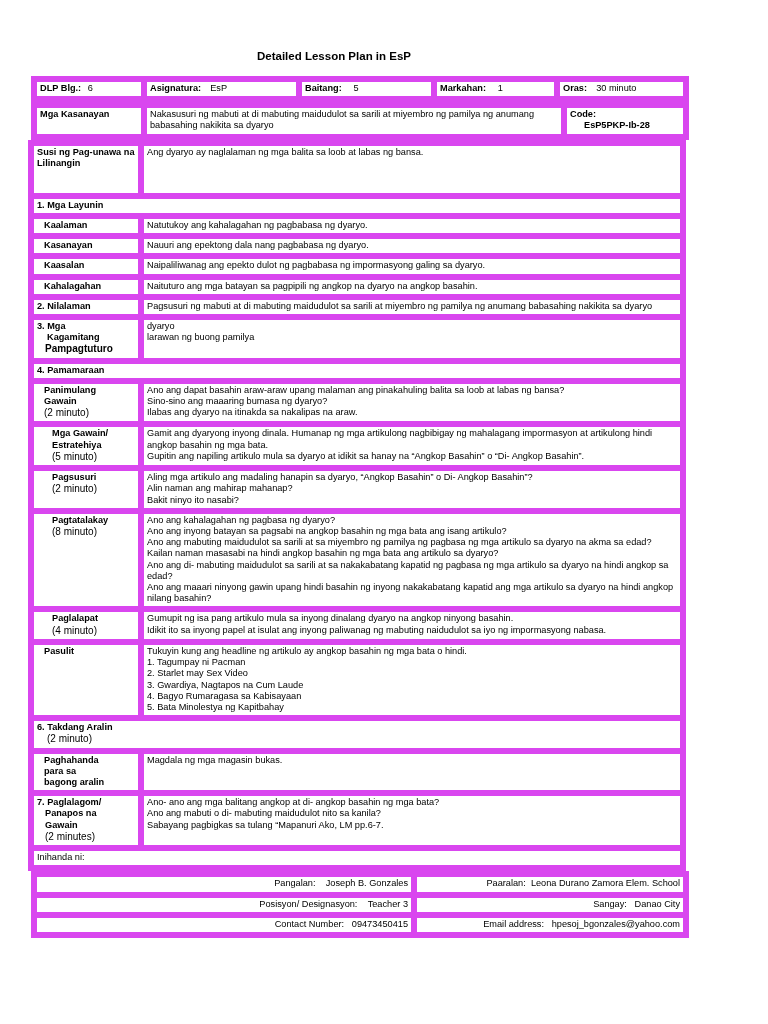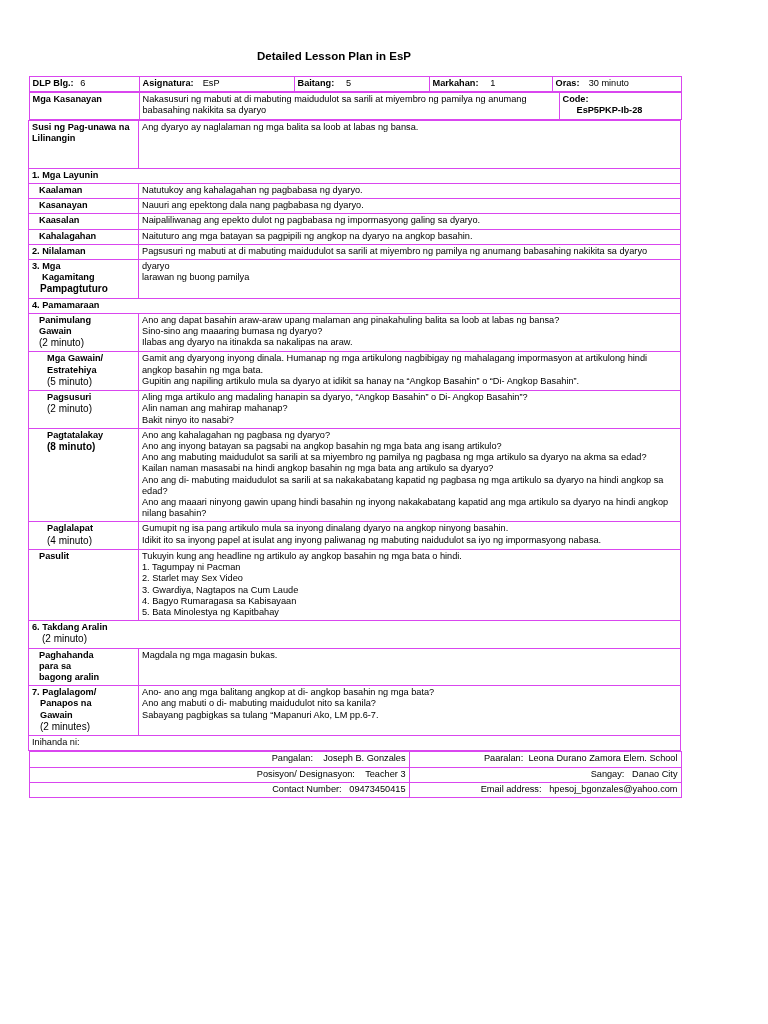--- a/index.html
+++ b/index.html
@@ -27,21 +27,21 @@
     font-weight: bold;
     margin: 10px 0 14px 0;
   }
   table.lp {
     border-collapse: collapse;
     width: 652px;
     margin: 0 auto;
     table-layout: fixed;
   }
   table.lp td {
-    border: 1px solid #d946ef;
+    border: 6px solid #d946ef;
     vertical-align: top;
     padding: 1px 3px 2px 3px;
     font-size: 9.2px;
     line-height: 1.22;
   }
   .b { font-weight: bold; }
   .lbl { font-weight: bold; }
   .ind-1 { padding-left: 10px !important; }
   .ind-2 { padding-left: 18px !important; }
   .nowrapcell { white-space: nowrap; }
@@ -204,21 +204,21 @@
         <td>
           <span class="line">Aling mga artikulo ang madaling hanapin sa dyaryo, “Angkop Basahin” o Di- Angkop Basahin”?</span>
           <span class="line">Alin naman ang mahirap mahanap?</span>
           <span class="line">Bakit ninyo ito nasabi?</span>
         </td>
       </tr>
 
       <tr>
         <td class="b ind-2">
           <span class="line">Pagtatalakay</span>
-          <span class="line mini" style="font-weight:bold;">(8 minuto)</span>
+          <span class="line mini" style="font-weight:normal;">(8 minuto)</span>
         </td>
         <td>
           <span class="line">Ano ang kahalagahan ng pagbasa ng dyaryo?</span>
           <span class="line">Ano ang inyong batayan sa pagsabi na angkop basahin ng mga bata ang isang artikulo?</span>
           <span class="line">Ano ang mabuting maidudulot sa sarili at sa miyembro ng pamilya ng pagbasa ng mga artikulo sa dyaryo na akma sa edad?</span>
           <span class="line">Kailan naman masasabi na hindi angkop basahin ng mga bata ang artikulo sa dyaryo?</span>
           <span class="line">Ano ang di- mabuting maidudulot sa sarili at sa nakakabatang kapatid ng pagbasa ng mga artikulo sa dyaryo na hindi angkop sa edad?</span>
           <span class="line">Ano ang maaari ninyong  gawin upang hindi basahin ng inyong nakakabatang kapatid ang mga artikulo sa dyaryo na hindi angkop nilang basahin?</span>
         </td>
       </tr>

